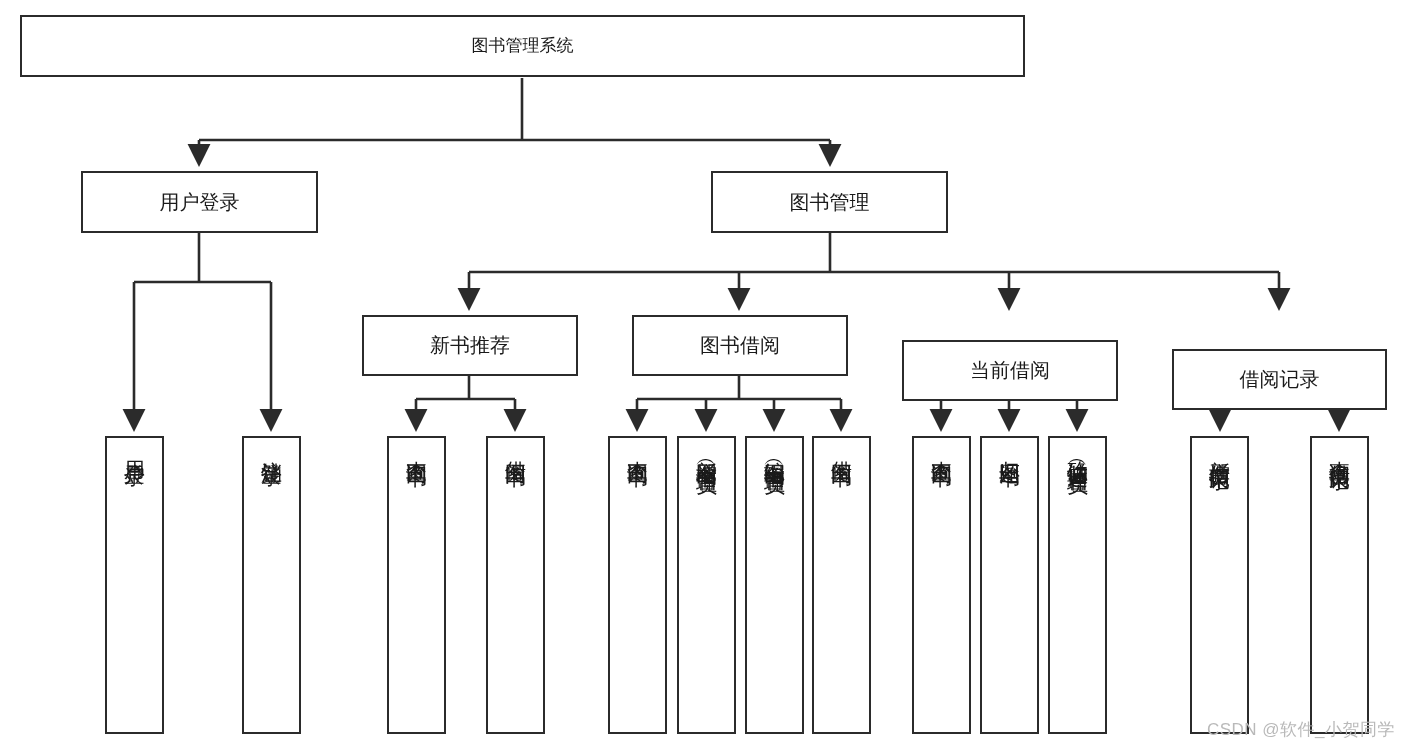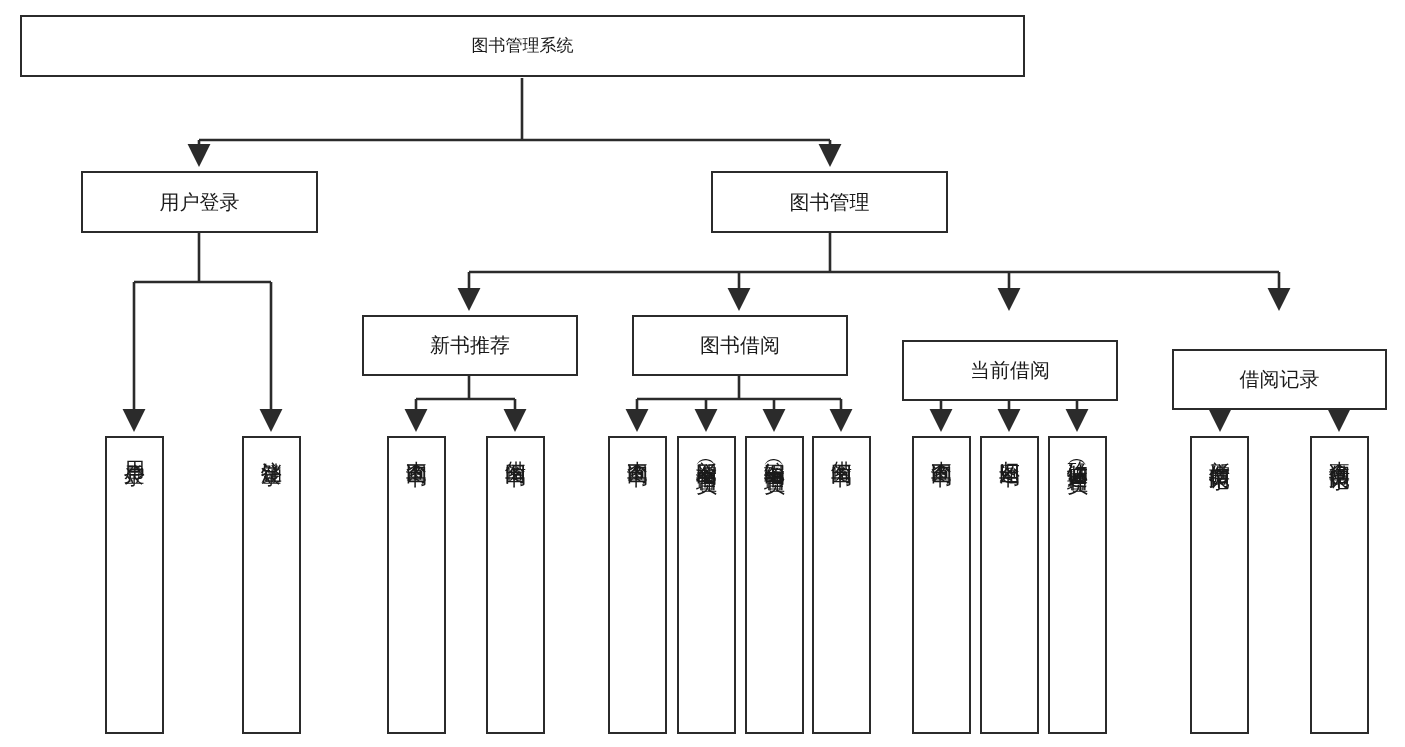--- a/index.html
+++ b/index.html
@@ -184,13 +184,14 @@
     <span class="node-label">确认归还（管理员）</span>
   </div>
 
   <div class="node-box node-leaf" style="left:1190px; top:436px; width:59px; height:298px;">
     <span class="node-label">新增借阅记录</span>
   </div>
   <div class="node-box node-leaf" style="left:1310px; top:436px; width:59px; height:298px;">
     <span class="node-label">查询借阅记录</span>
   </div>
 
+  <div class="watermark">CSDN @软件_小贺同学</div>
 </div>
 
 </body></html>

